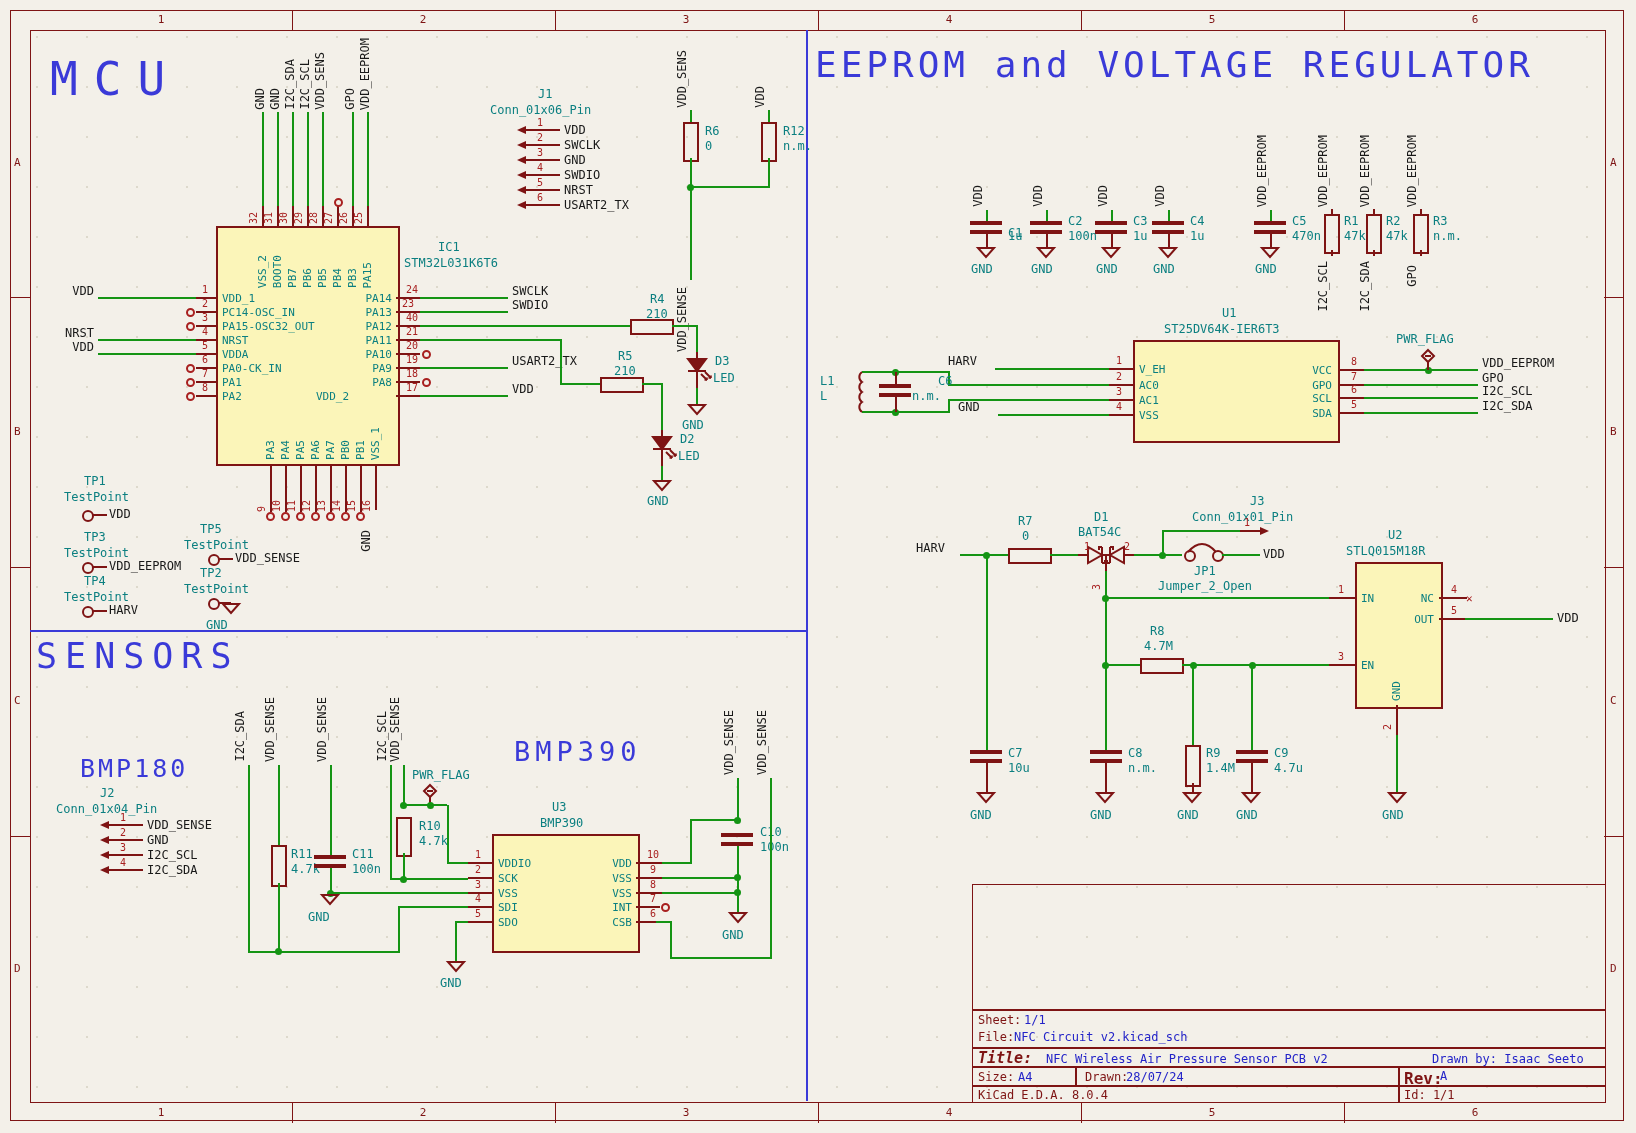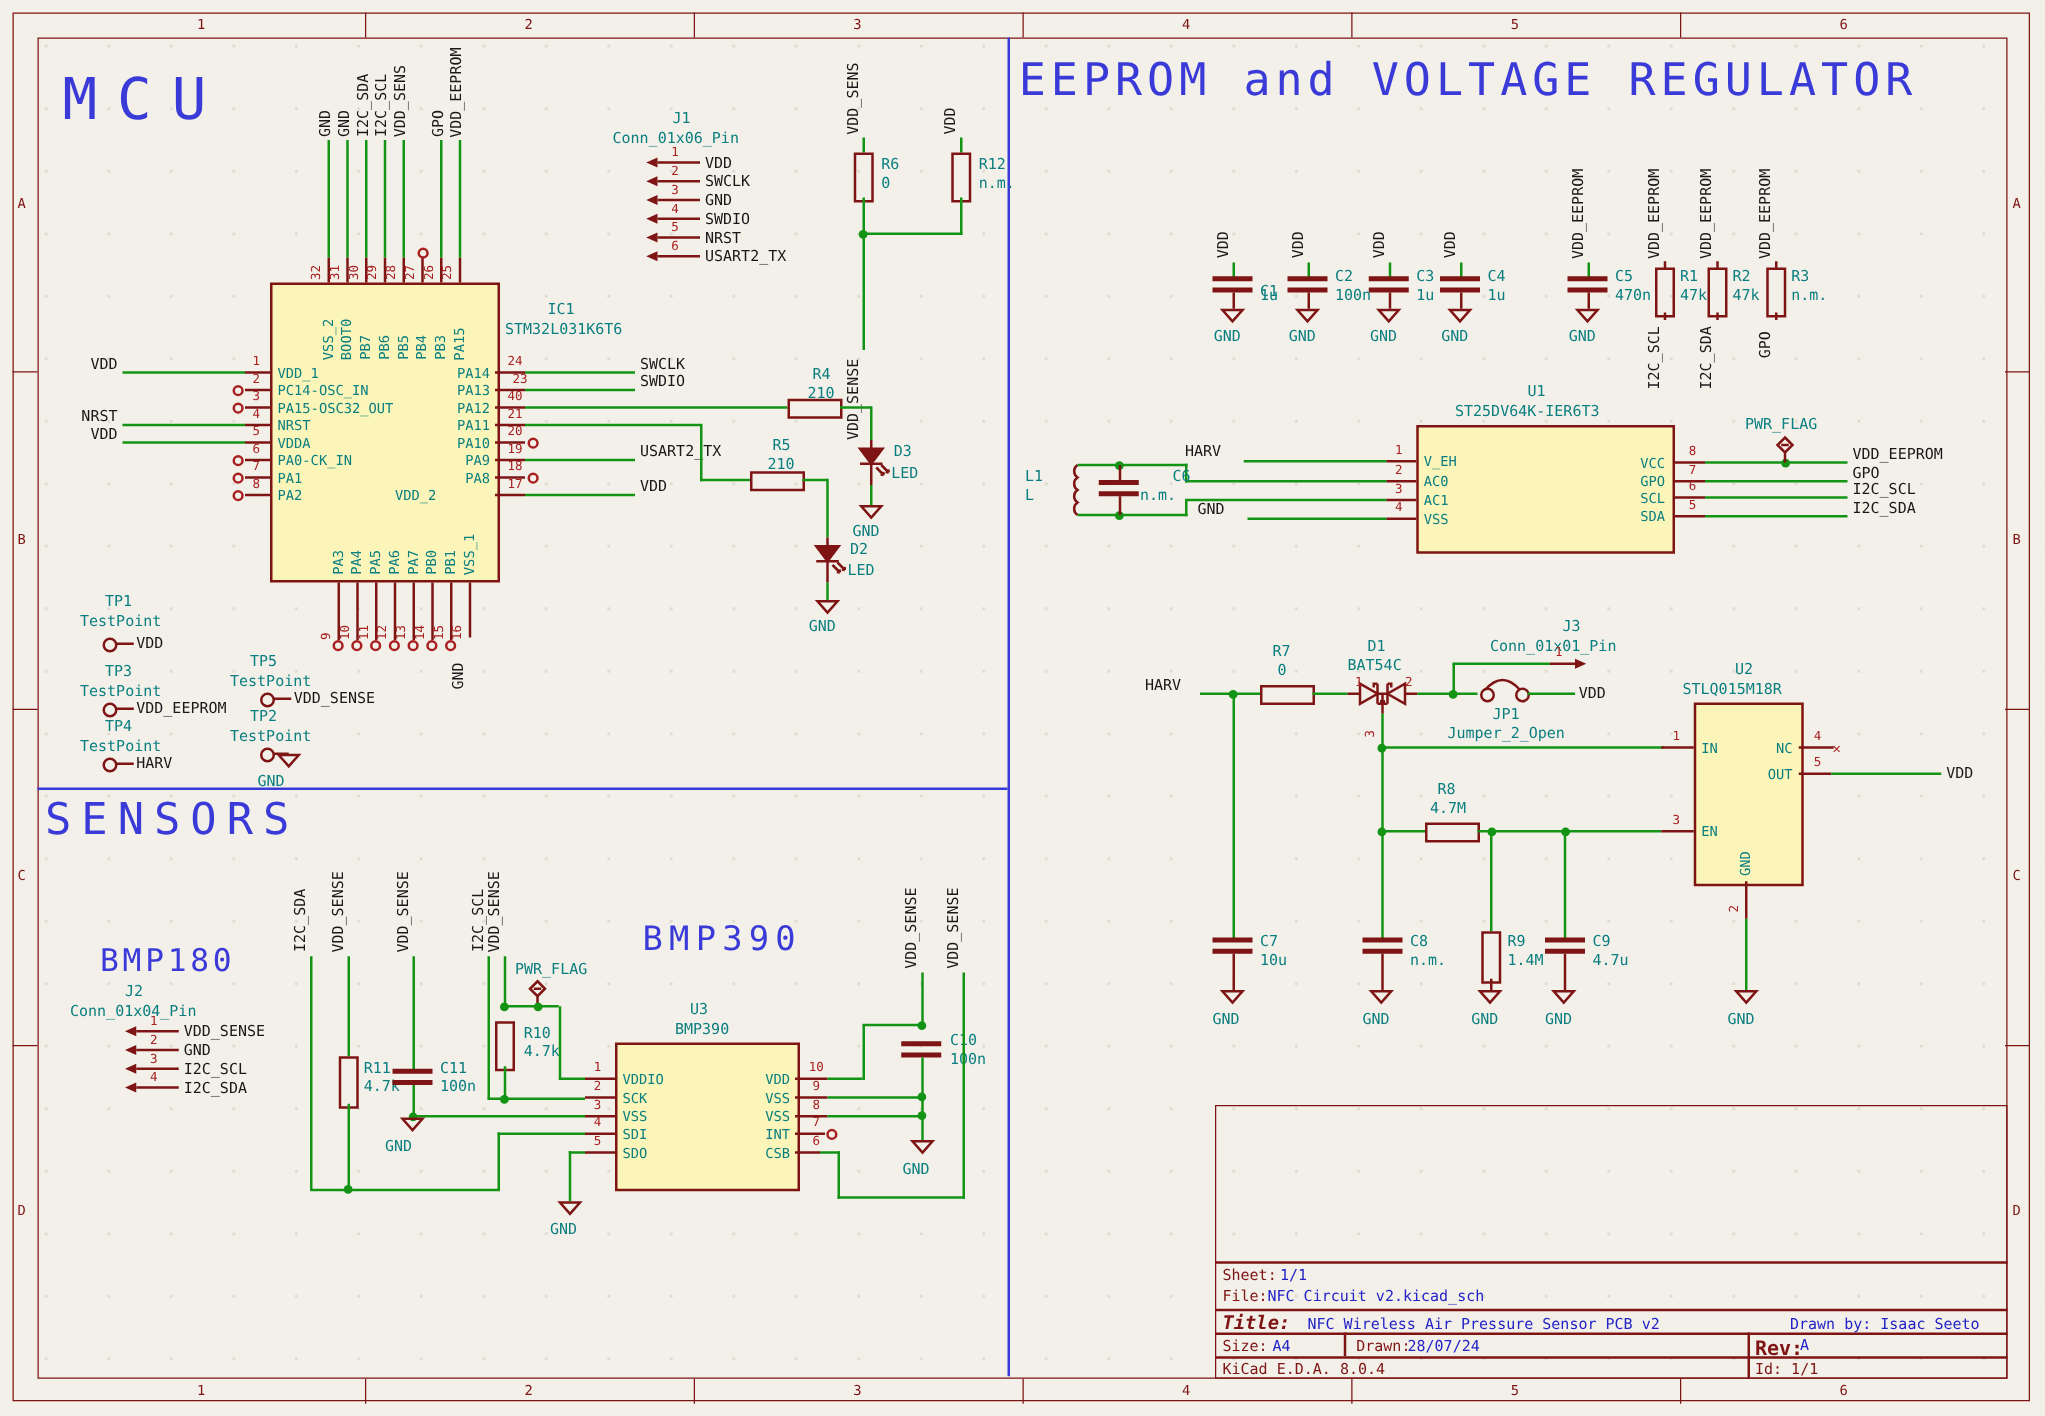--- a/index.html
+++ b/index.html
@@ -126,21 +126,21 @@
     <span class="pn" style="left:197px;top:382px;width:16px;text-align:center">8</span>
     <span class="nm" style="left:222px;top:390px">PA2</span>
     <i class="nc" style="left:186px;top:392px"></i>
 
   <i class="p" style="left:396px;top:297px;width:24px"></i>
     <span class="pn" style="left:402px;top:284px;width:20px;text-align:center">24</span>
     <span class="nm" style="left:316px;top:292px;width:76px;text-align:right">PA14</span>
   <i class="w" style="left:420px;top:297px;width:88px"></i>
     <span class="nl" style="left:512px;top:284px">SWCLK</span>
   <i class="p" style="left:396px;top:311px;width:24px"></i>
-    <span class="pn" style="left:402px;top:298px;width:20px;text-align:right">23</span>
+    <span class="pn" style="left:402px;top:298px;width:20px;text-align:left">23</span>
     <span class="nm" style="left:316px;top:306px;width:76px;text-align:right">PA13</span>
   <i class="w" style="left:420px;top:311px;width:88px"></i>
     <span class="nl" style="left:512px;top:298px">SWDIO</span>
   <i class="p" style="left:396px;top:325px;width:24px"></i>
     <span class="pn" style="left:402px;top:312px;width:20px;text-align:center">40</span>
     <span class="nm" style="left:316px;top:320px;width:76px;text-align:right">PA12</span>
   <i class="p" style="left:396px;top:339px;width:24px"></i>
     <span class="pn" style="left:402px;top:326px;width:20px;text-align:center">21</span>
     <span class="nm" style="left:316px;top:334px;width:76px;text-align:right">PA11</span>
   <i class="p" style="left:396px;top:353px;width:24px"></i>

